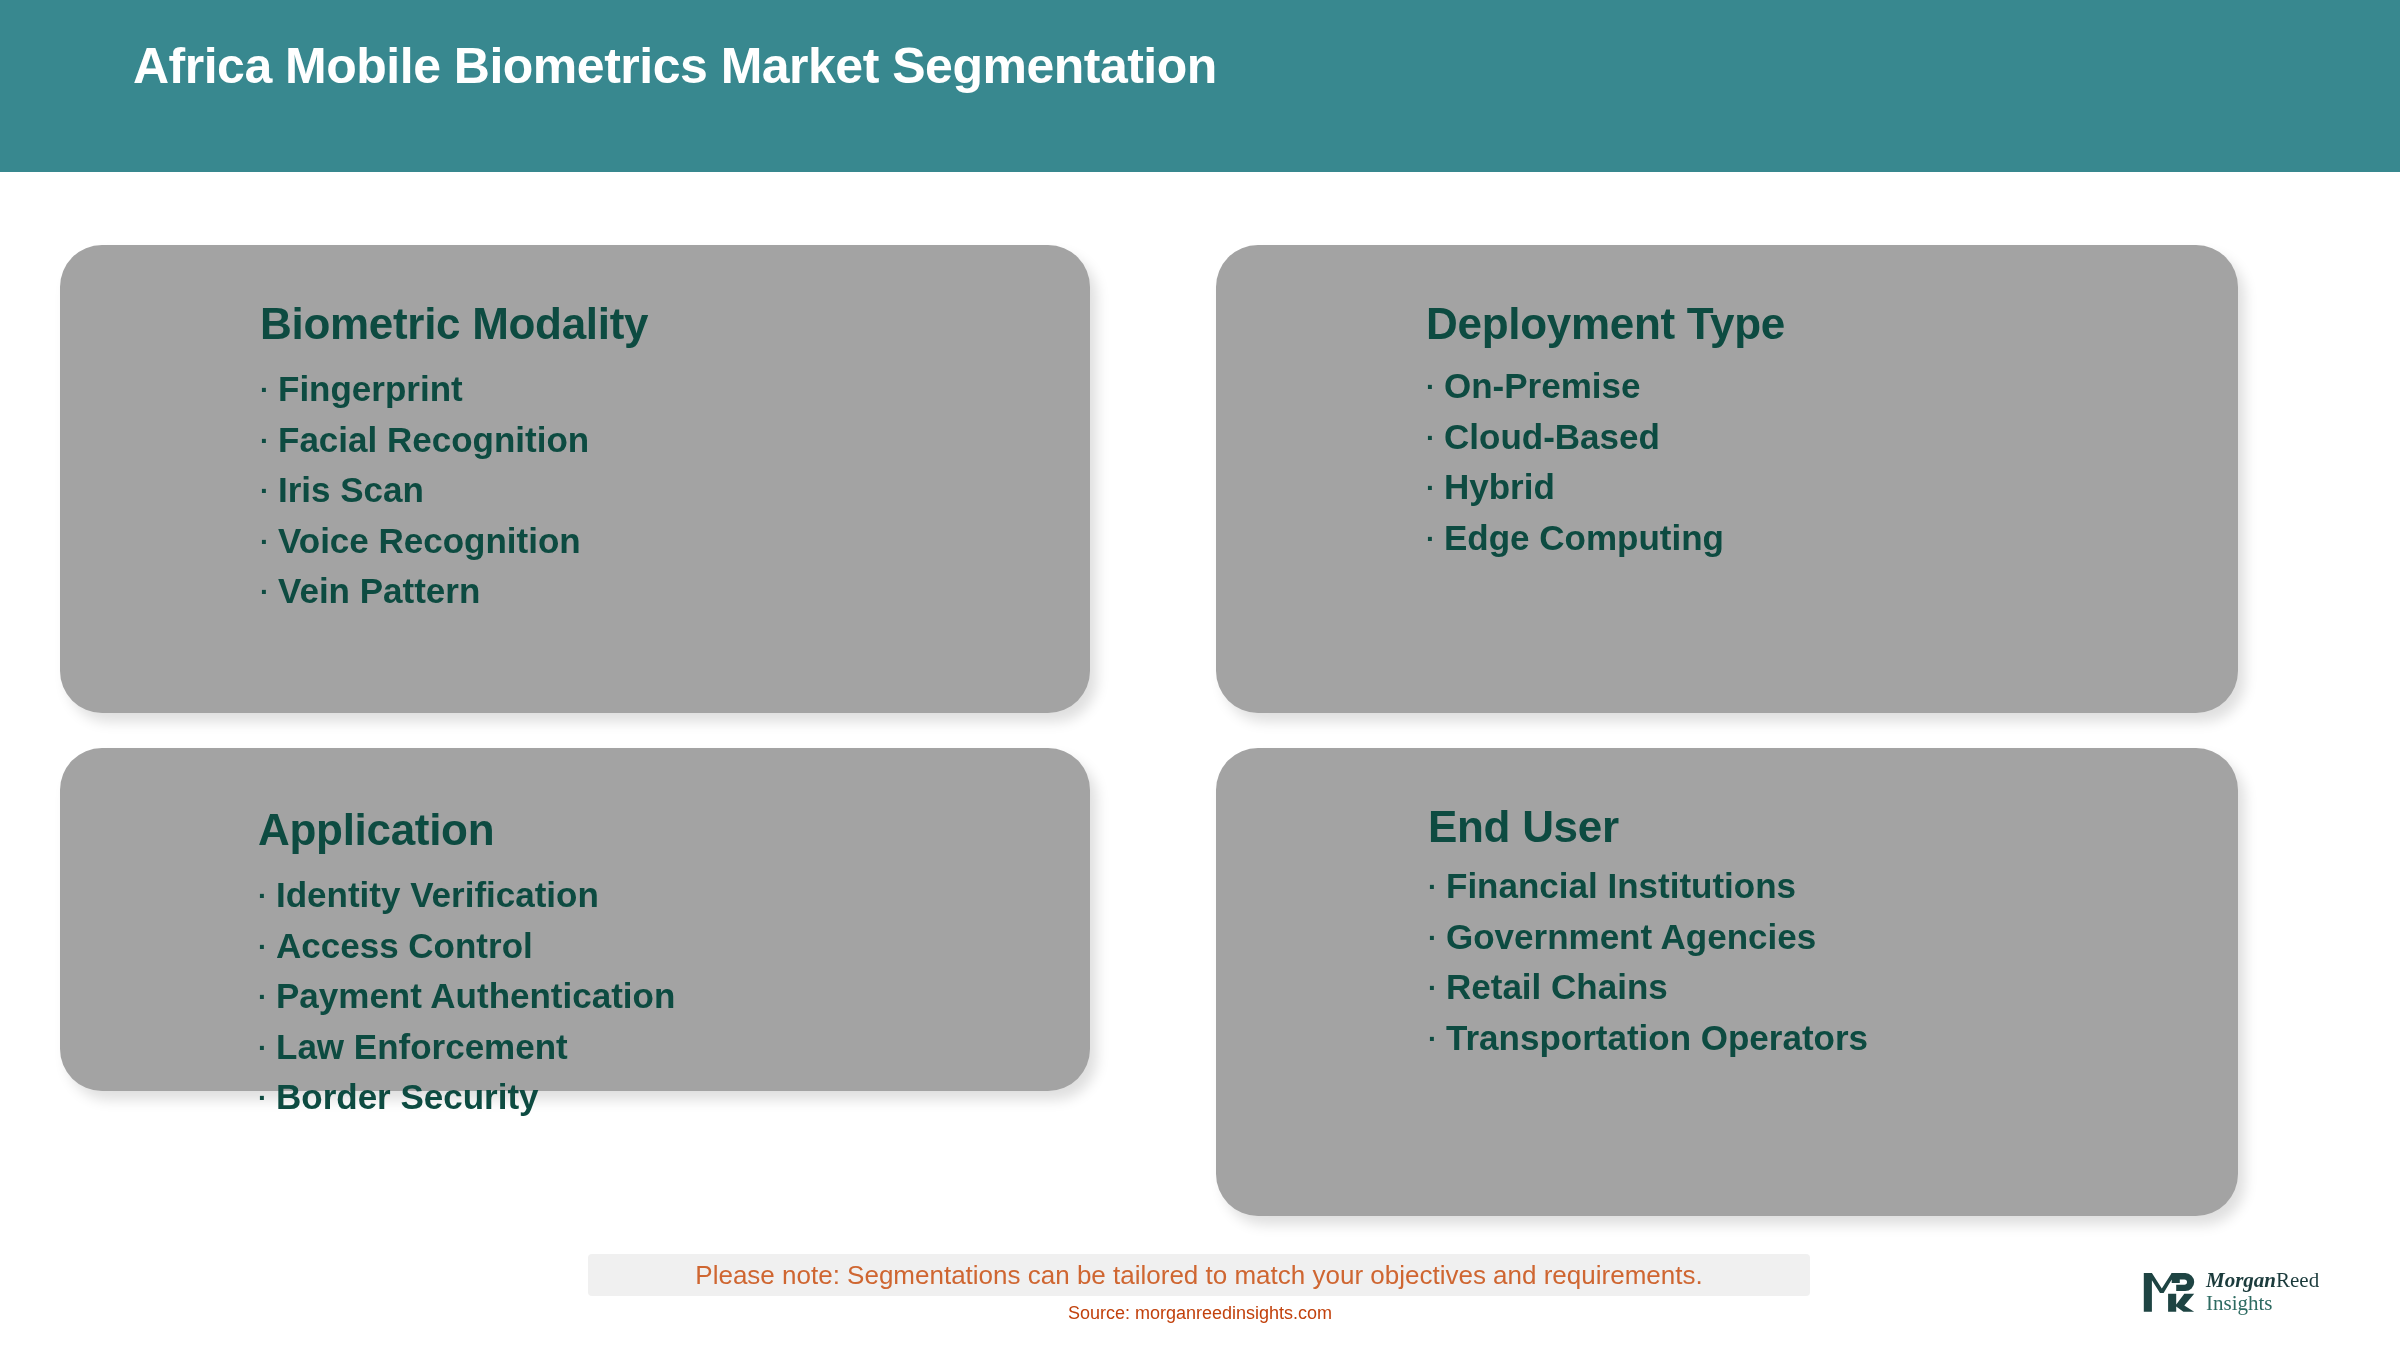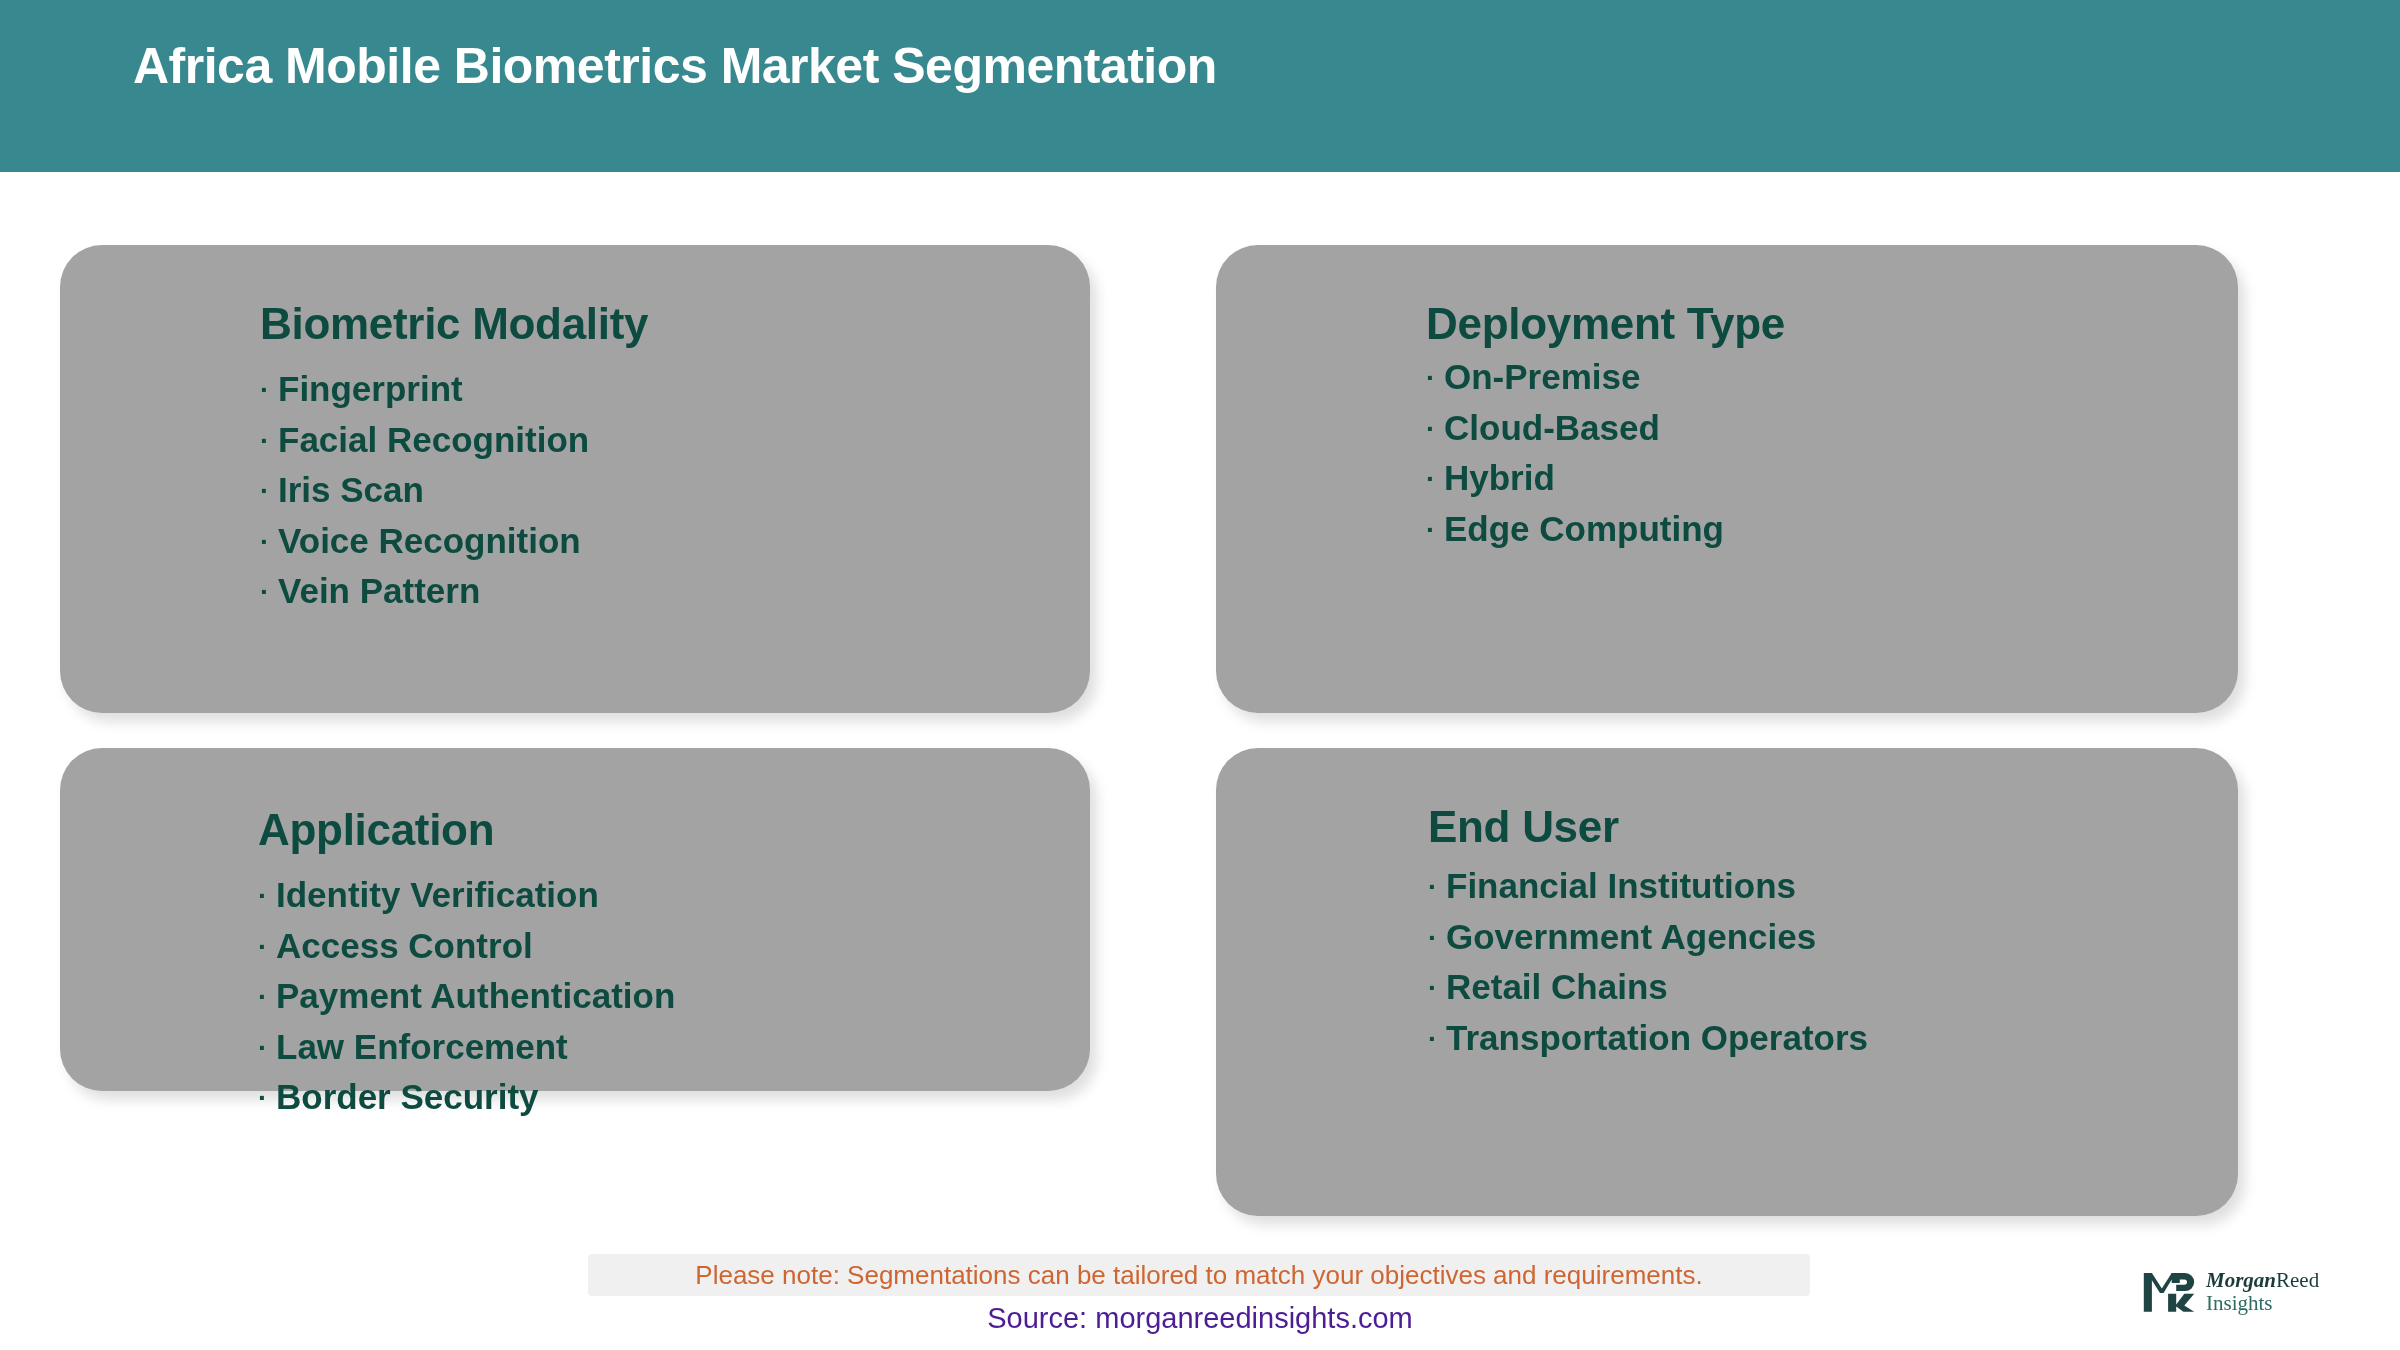--- a/index.html
+++ b/index.html
@@ -78,21 +78,21 @@
   .bullet-dot {
     display:inline-block;
     width:18px;
     font-size:28px;
     color:#0d4b41;
     vertical-align:2px;
   }
 
   
   .card-4 .card-title { margin-bottom:10px; }
-  .card-2 .card-title { margin-bottom:4px; }
+  .card-2 .card-title { margin-bottom:13px; }
 
   
   .note-band {
     position:absolute;
     left:588px; top:1254px;
     width:1222px; height:42px;
     background:#f0f0f0;
     border-radius:4px;
     display:flex;
     align-items:center;
@@ -102,22 +102,22 @@
     font-size:26px;
     color:#cf6631;
     white-space:nowrap;
     line-height:1;
   }
   .source-text {
     position:absolute;
     left:0; top:1304px;
     width:2400px;
     text-align:center;
-    font-size:29px;
-    color:#4c1d95;
+    font-size:18px;
+    color:#c2410c;
     line-height:1;
   }
 
   
   .logo {
     position:absolute;
     left:2142px; top:1270px;
     display:flex;
     align-items:center;
     gap:10px;

